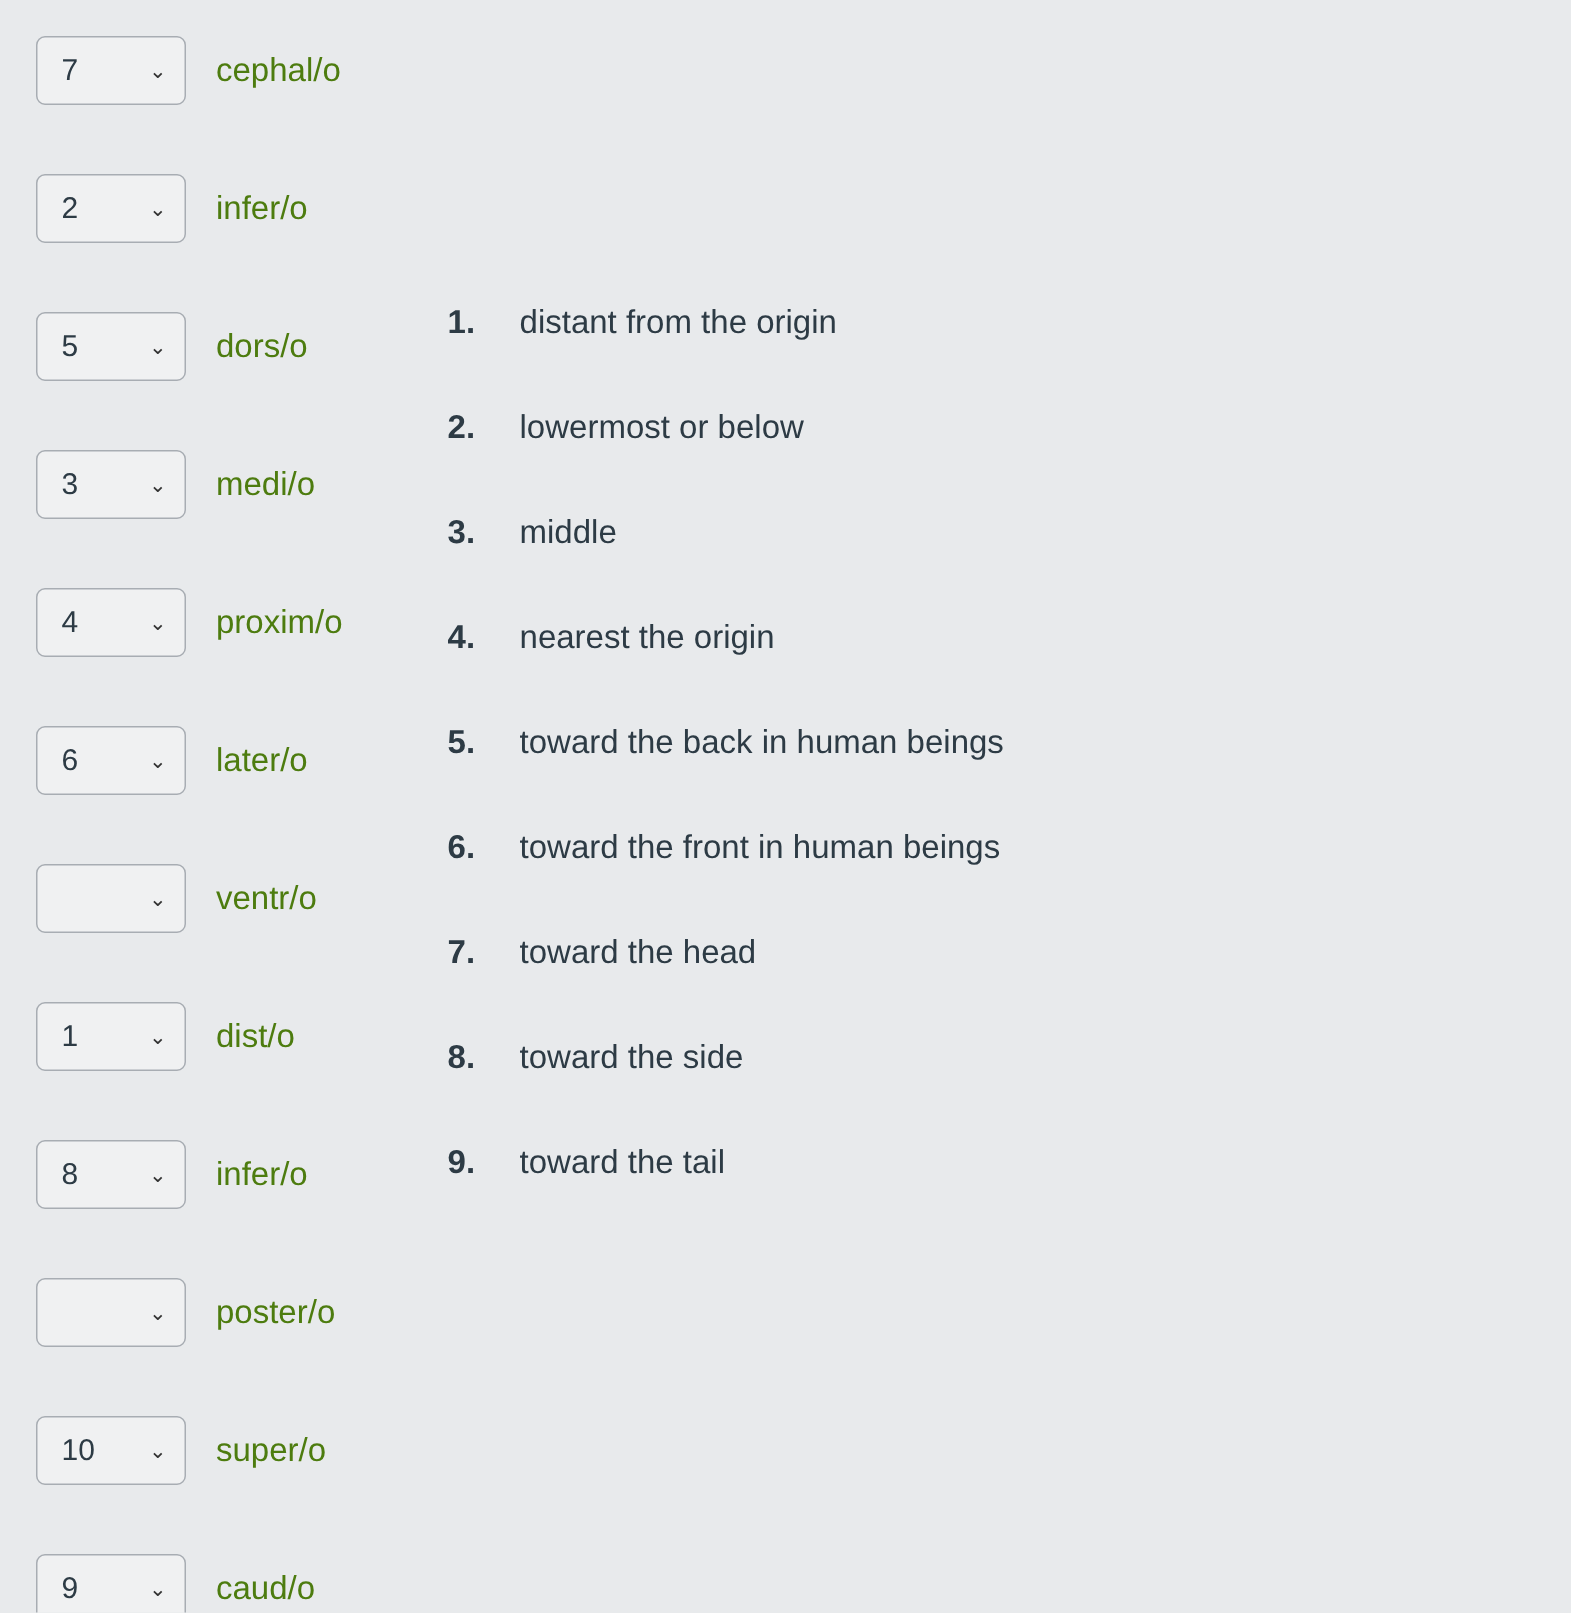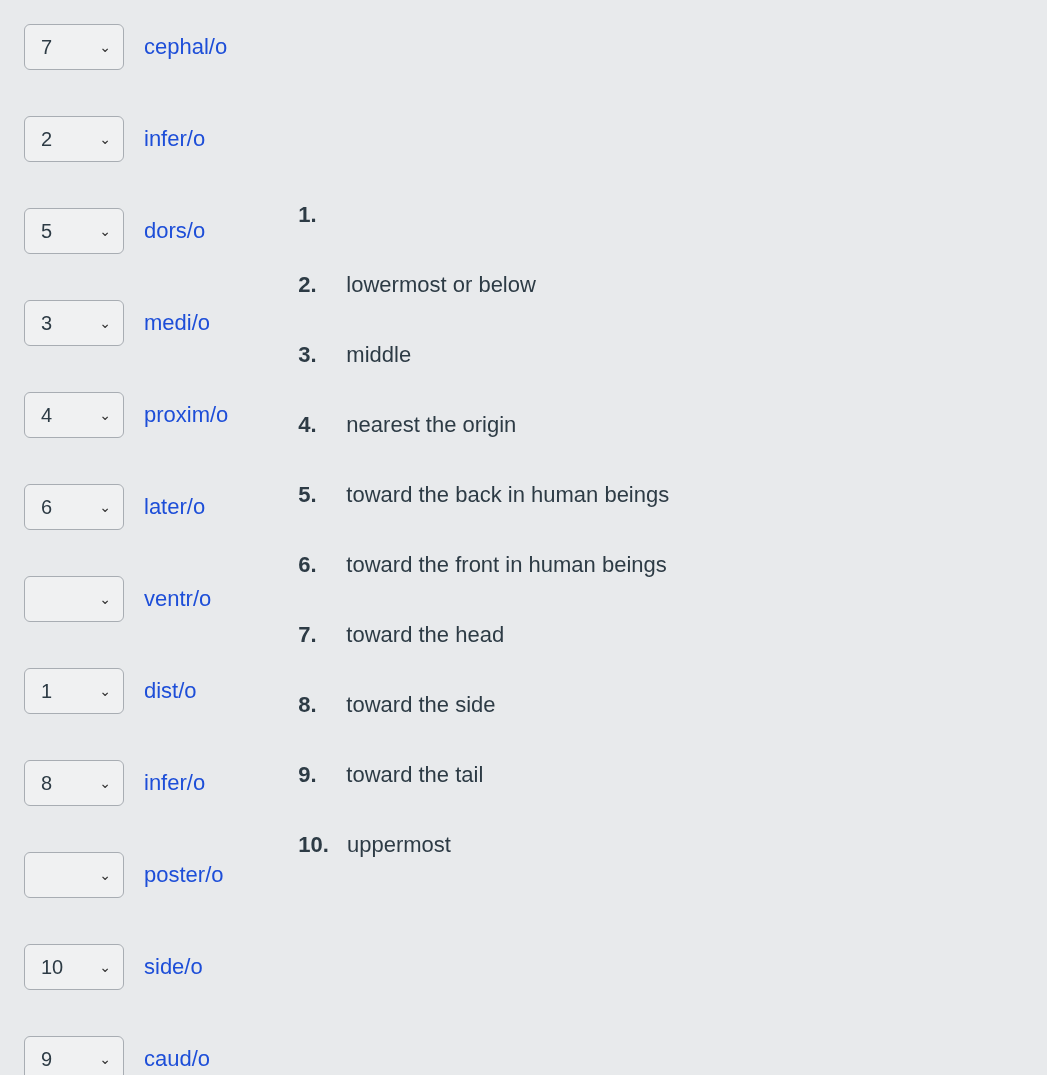--- a/index.html
+++ b/index.html
@@ -44,21 +44,21 @@
   .select .val {
     flex: 1;
     text-align: left;
   }
   .select .chev {
     font-size: 14px;
     color: #333;
   }
   .term {
     font-size: 22px;
-    color: #1d4ed8;
+    color: #4d7c0f;
     text-align: right;
   }
   .right-col {
     display: flex;
     flex-direction: column;
     gap: 44px;
     padding-top: 178px;
   }
   .def-row {
     display: flex;
@@ -160,37 +160,38 @@
         <span class="chev">⌄</span>
       </div>
       <span class="term">poster/o</span>
     </div>
 
     <div class="match-row">
       <div class="select">
         <span class="val">10</span>
         <span class="chev">⌄</span>
       </div>
-      <span class="term">side/o</span>
+      <span class="term">super/o</span>
     </div>
 
     <div class="match-row">
       <div class="select">
         <span class="val">9</span>
         <span class="chev">⌄</span>
       </div>
       <span class="term">caud/o</span>
     </div>
 
   </div>
 
   <div class="right-col">
 
     <div class="def-row">
       <span class="def-num">1.</span>
+      <span class="def-text">distant from the origin</span>
     </div>
     <div class="def-row">
       <span class="def-num">2.</span>
       <span class="def-text">lowermost or below</span>
     </div>
     <div class="def-row">
       <span class="def-num">3.</span>
       <span class="def-text">middle</span>
     </div>
     <div class="def-row">
@@ -210,20 +211,16 @@
       <span class="def-text">toward the head</span>
     </div>
     <div class="def-row">
       <span class="def-num">8.</span>
       <span class="def-text">toward the side</span>
     </div>
     <div class="def-row">
       <span class="def-num">9.</span>
       <span class="def-text">toward the tail</span>
     </div>
-    <div class="def-row">
-      <span class="def-num">10.</span>
-      <span class="def-text">uppermost</span>
-    </div>
 
   </div>
 
 </div>
 
 </body></html>

